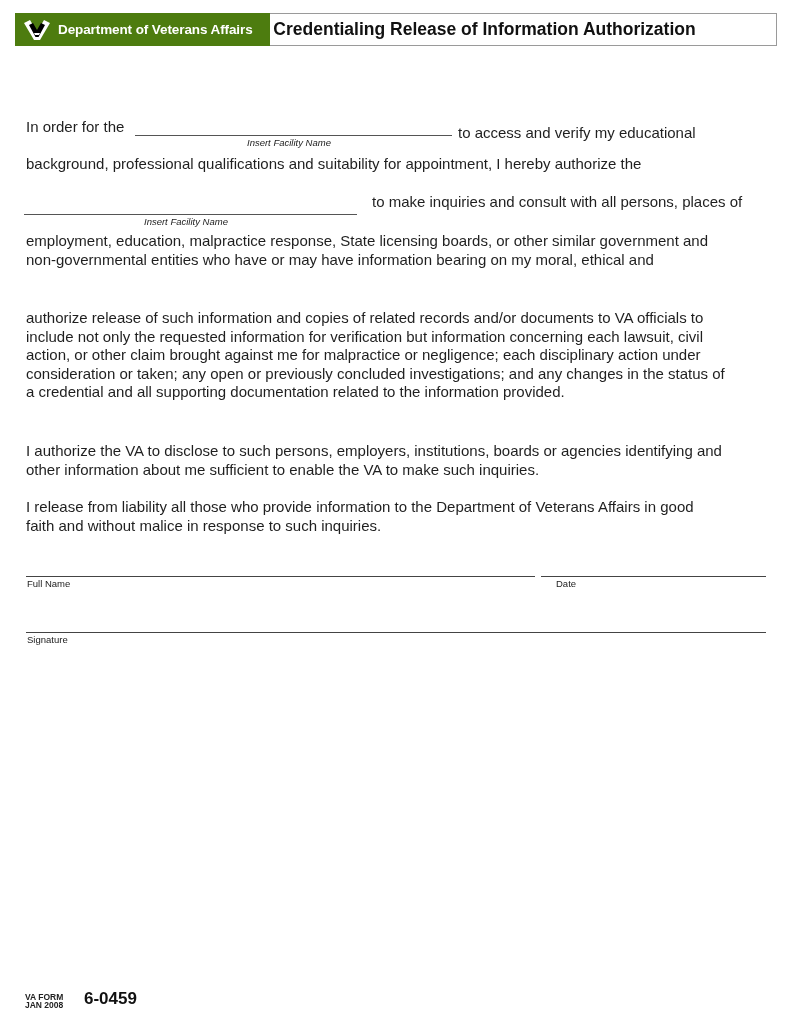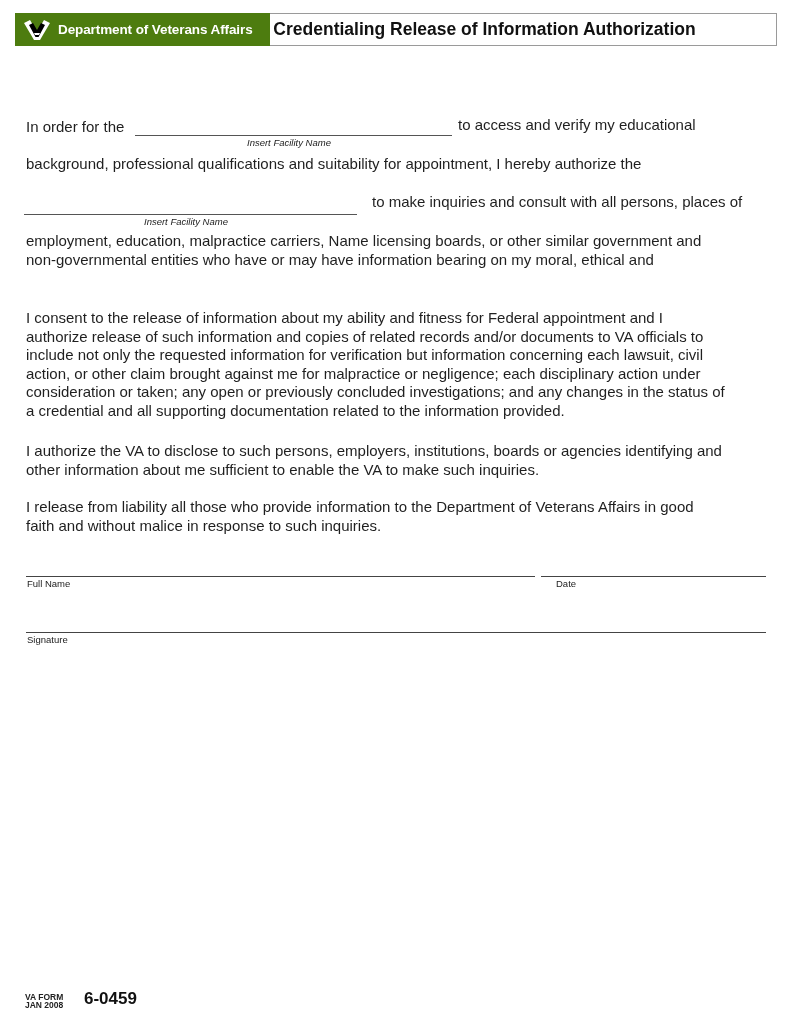--- a/index.html
+++ b/index.html
@@ -34,35 +34,34 @@
     <path d="M7 6 L11 4 L15 11 L19 4 L23 6 L16.5 18 L13.5 18 Z" fill="#000"></path>
     <path d="M12 14 L18 14 L17 16 L13 16 Z" fill="#fff"></path>
   </svg>
   <span class="agency-name">Department of Veterans Affairs</span>
 </div>
 <div class="abs form-title">Credentialing Release of Information Authorization</div>
 
 <div class="abs body-text" style="left:26px; top:118px;">In order for the</div>
 <div class="abs fill-line" style="left:135px; top:135px; width:317px;"></div>
 <div class="abs hint" style="left:247px; top:137px;">Insert Facility Name</div>
-<div class="abs body-text" style="left:458px; top:116px;text-align:center;">to access and verify my educational</div>
+<div class="abs body-text" style="left:458px; top:124px;text-align:center;">to access and verify my educational</div>
 
 <div class="abs body-text" style="left:26px; top:155px;">background, professional qualifications and suitability for appointment, I hereby authorize the</div>
 
 <div class="abs fill-line" style="left:24px; top:214px; width:333px;"></div>
 <div class="abs hint" style="left:144px; top:216px;">Insert Facility Name</div>
 <div class="abs body-text" style="left:372px; top:193px;">to make inquiries and consult with all persons, places of</div>
 
 <div class="abs para" style="top:232px;">
-  <div>employment, education, malpractice carriers, Name licensing boards, or other similar government and</div>
+  <div>employment, education, malpractice response, State licensing boards, or other similar government and</div>
   <div>non-governmental entities who have or may have information bearing on my moral, ethical and</div>
 </div>
 
 <div class="abs para" style="top:309px;">
-  <div>I consent to the release of information about my ability and fitness for Federal appointment and I</div>
   <div>authorize release of such information and copies of related records and/or documents to VA officials to</div>
   <div>include not only the requested information for verification but information concerning each lawsuit, civil</div>
   <div>action, or other claim brought against me for malpractice or negligence; each disciplinary action under</div>
   <div>consideration or taken; any open or previously concluded investigations; and any changes in the status of</div>
   <div>a credential and all supporting documentation related to the information provided.</div>
 </div>
 
 <div class="abs para" style="top:442px;">
   <div>I authorize the VA to disclose to such persons, employers, institutions, boards or agencies identifying and</div>
   <div>other information about me sufficient to enable the VA to make such inquiries.</div>

